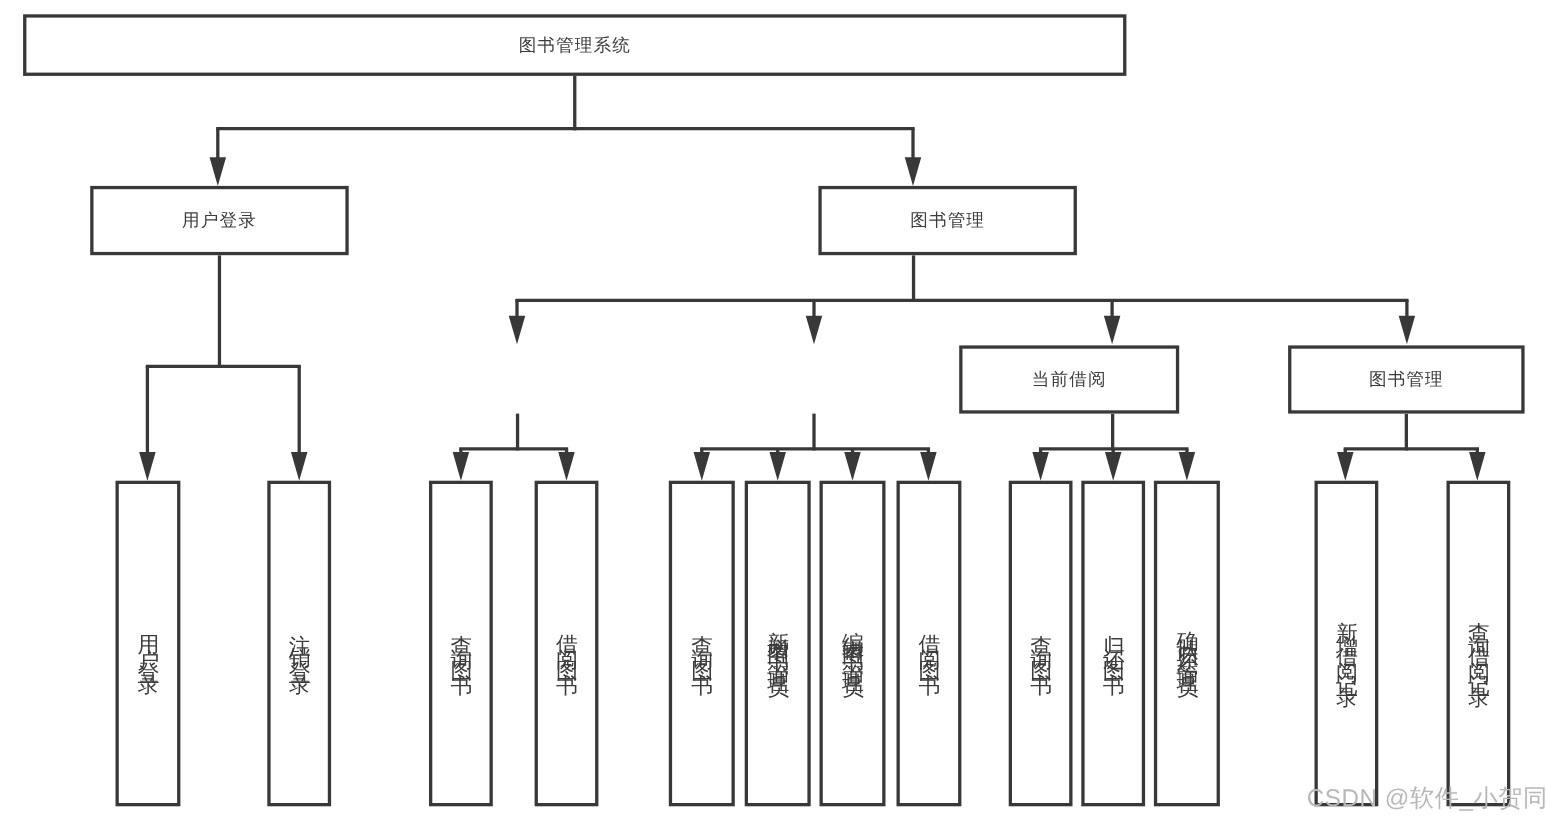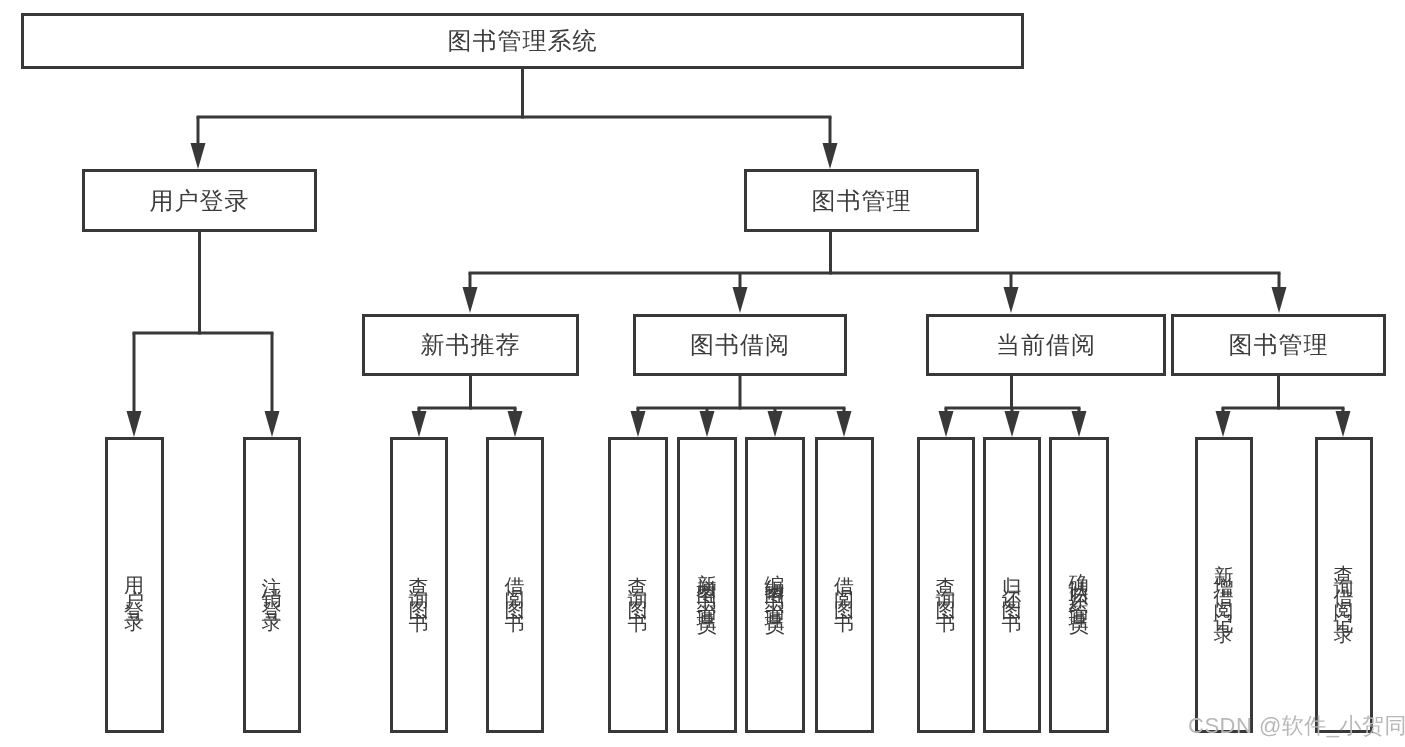--- a/index.html
+++ b/index.html
@@ -5,21 +5,21 @@
   html, body { margin:0; padding:0; background:#ffffff; }
   body { width:1405px; height:747px; font-family:"Liberation Sans", sans-serif; }
   .stage { position:relative; width:1405px; height:747px; overflow:hidden; background:#ffffff; }
   svg.connectors { position:absolute; left:0; top:0; z-index:1; }
   .node {
     position:absolute; box-sizing:border-box; background:#ffffff;
     border:3px solid #383838; color:#3c3c3c;
     display:flex; align-items:center; justify-content:center;
     z-index:2;
   }
-  .hlabel { font-size:24px; letter-spacing:1px; white-space:nowrap;text-align:right; }
+  .hlabel { font-size:16px; letter-spacing:1px; white-space:nowrap;text-align:right; }
   .root { left:21px; top:13px; width:1003px; height:56px; }
   .l2  { top:169px; width:235px; height:63px; }
   .l3  { top:314px; height:62px; }
   .leaf{ top:437px; height:296px; }
   .vlabel {
     writing-mode:vertical-rl; text-orientation:mixed;
     font-size:20px; line-height:1; letter-spacing:12px; white-space:nowrap;
   }
   .vlabel.tight { letter-spacing:6px; }
   .watermark {
@@ -100,27 +100,21 @@
     <span class="hlabel">图书管理系统</span>
   </div>
 
   <div class="node l2" style="left:82px">
     <span class="hlabel">用户登录</span>
   </div>
   <div class="node l2" style="left:744px">
     <span class="hlabel">图书管理</span>
   </div>
 
-  <div class="node l3" style="left:362px;width:217px">
-    <span class="hlabel">新书推荐</span>
-  </div>
-  <div class="node l3" style="left:633px;width:214px">
-    <span class="hlabel">图书借阅</span>
-  </div>
-  <div class="node l3" style="left:926px;width:240px">
+  <div class="node l3" style="left:872px;width:200px">
     <span class="hlabel">当前借阅</span>
   </div>
   <div class="node l3" style="left:1171px;width:215px">
     <span class="hlabel">图书管理</span>
   </div>
 
   <div class="node leaf" style="left:105px;width:59px">
     <span class="vlabel">用户登录</span>
   </div>
   <div class="node leaf" style="left:243px;width:58px">

